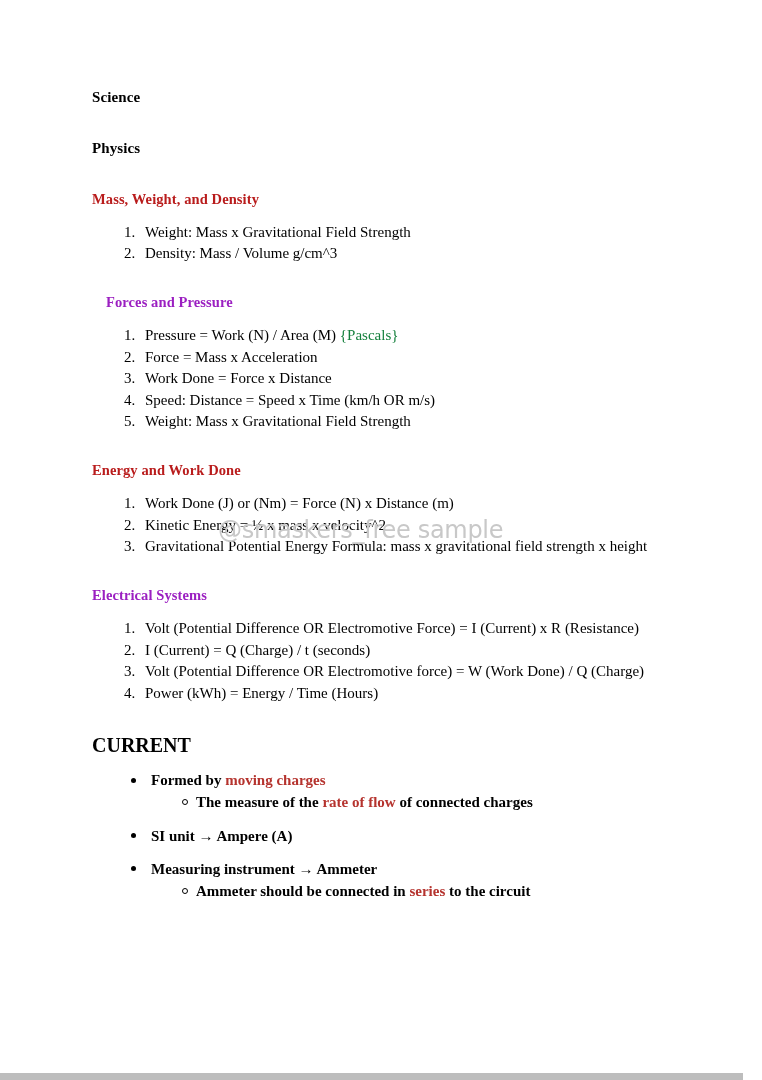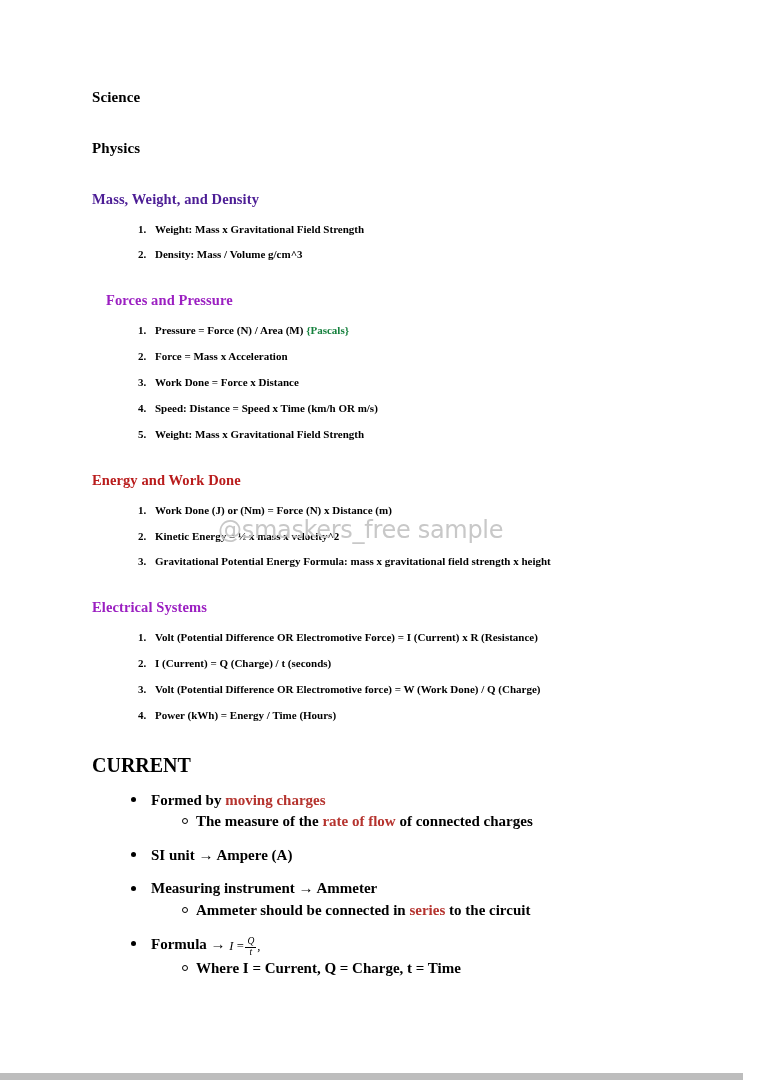--- a/index.html
+++ b/index.html
@@ -42,25 +42,25 @@
   }
 
   
   ol.formula-list {
     margin: 0 0 28px 0;
     padding: 0 0 0 47px;
     list-style-position: outside;
     list-style-type: decimal;
   }
   ol.formula-list > li {
-    font-size: 11px;
-    font-weight: bold;
+    font-size: 15px;
+    font-weight: normal;
     line-height: 1.44;
     padding-left: 6px;
-    margin: 10px;
+    margin: 0;
   }
 
   
   .plain-heading {
     font-size: 20px;
     font-weight: bold;
     line-height: 1.3;
     margin: 0 0 2px 0;
   }
   ul.bullets {
@@ -167,29 +167,29 @@
 </head>
 <body>
 
 <div id="page">
 
   <div id="content">
 
     <div class="doc-heading">Science</div>
     <div class="doc-heading">Physics</div>
 
-    <div class="section-heading" style="color: #4c1d95;">Mass, Weight, and Density</div>
+    <div class="section-heading" style="color: #b91c1c;">Mass, Weight, and Density</div>
     <ol class="formula-list">
       <li><span>Weight: Mass x Gravitational Field Strength</span></li>
       <li><span>Density: Mass / Volume g/cm^3</span></li>
     </ol>
 
     <div class="section-heading" style="color: rgb(155, 31, 193); margin-left: 14px;">Forces and Pressure</div>
     <ol class="formula-list">
-      <li><span>Pressure = Force (N) / Area (M) </span><span class="hl-red" style="color: #15803d;">{Pascals}</span></li>
+      <li><span>Pressure = Work (N) / Area (M) </span><span class="hl-red" style="color: #15803d;">{Pascals}</span></li>
       <li><span>Force = Mass x Acceleration</span></li>
       <li><span>Work Done = Force x Distance</span></li>
       <li><span>Speed: Distance = Speed x Time (km/h OR m/s)</span></li>
       <li><span>Weight: Mass x Gravitational Field Strength</span></li>
     </ol>
 
     <div class="section-heading" style="color: #b91c1c;">Energy and Work Done</div>
     <ol class="formula-list">
       <li><span>Work Done (J) or (Nm) = Force (N) x Distance (m)</span></li>
       <li><span>Kinetic Energy = ½ x mass x velocity^2</span></li>
@@ -227,30 +227,20 @@
         <span class="marker-disc"></span>
         <span>Measuring instrument → Ammeter</span>
         <ul class="bullets-sub">
           <li>
             <span class="marker-circle"></span>
             <span>Ammeter should be connected in </span><span class="hl-red" style="color: rgb(181, 51, 46);">series</span><span> to the circuit</span>
           </li>
         </ul>
       </li>
 
-      <li>
-        <span class="marker-disc"></span>
-        <span>Formula → </span><span class="math"><span>I</span> <span>=</span><span class="frac"><span class="num">Q</span><span class="den">t</span></span><span class="comma">,</span></span>
-        <ul class="bullets-sub">
-          <li>
-            <span class="marker-circle"></span>
-            <span>Where I = Current, Q = Charge, t = Time</span>
-          </li>
-        </ul>
-      </li>
 
     </ul>
 
   </div>
 
   <div id="watermark" style="color: rgb(200, 200, 200);">@smaskers_free sample</div>
   <div id="bottom-bar" style="background: rgb(189, 189, 189);"></div>
 
 </div>
 

